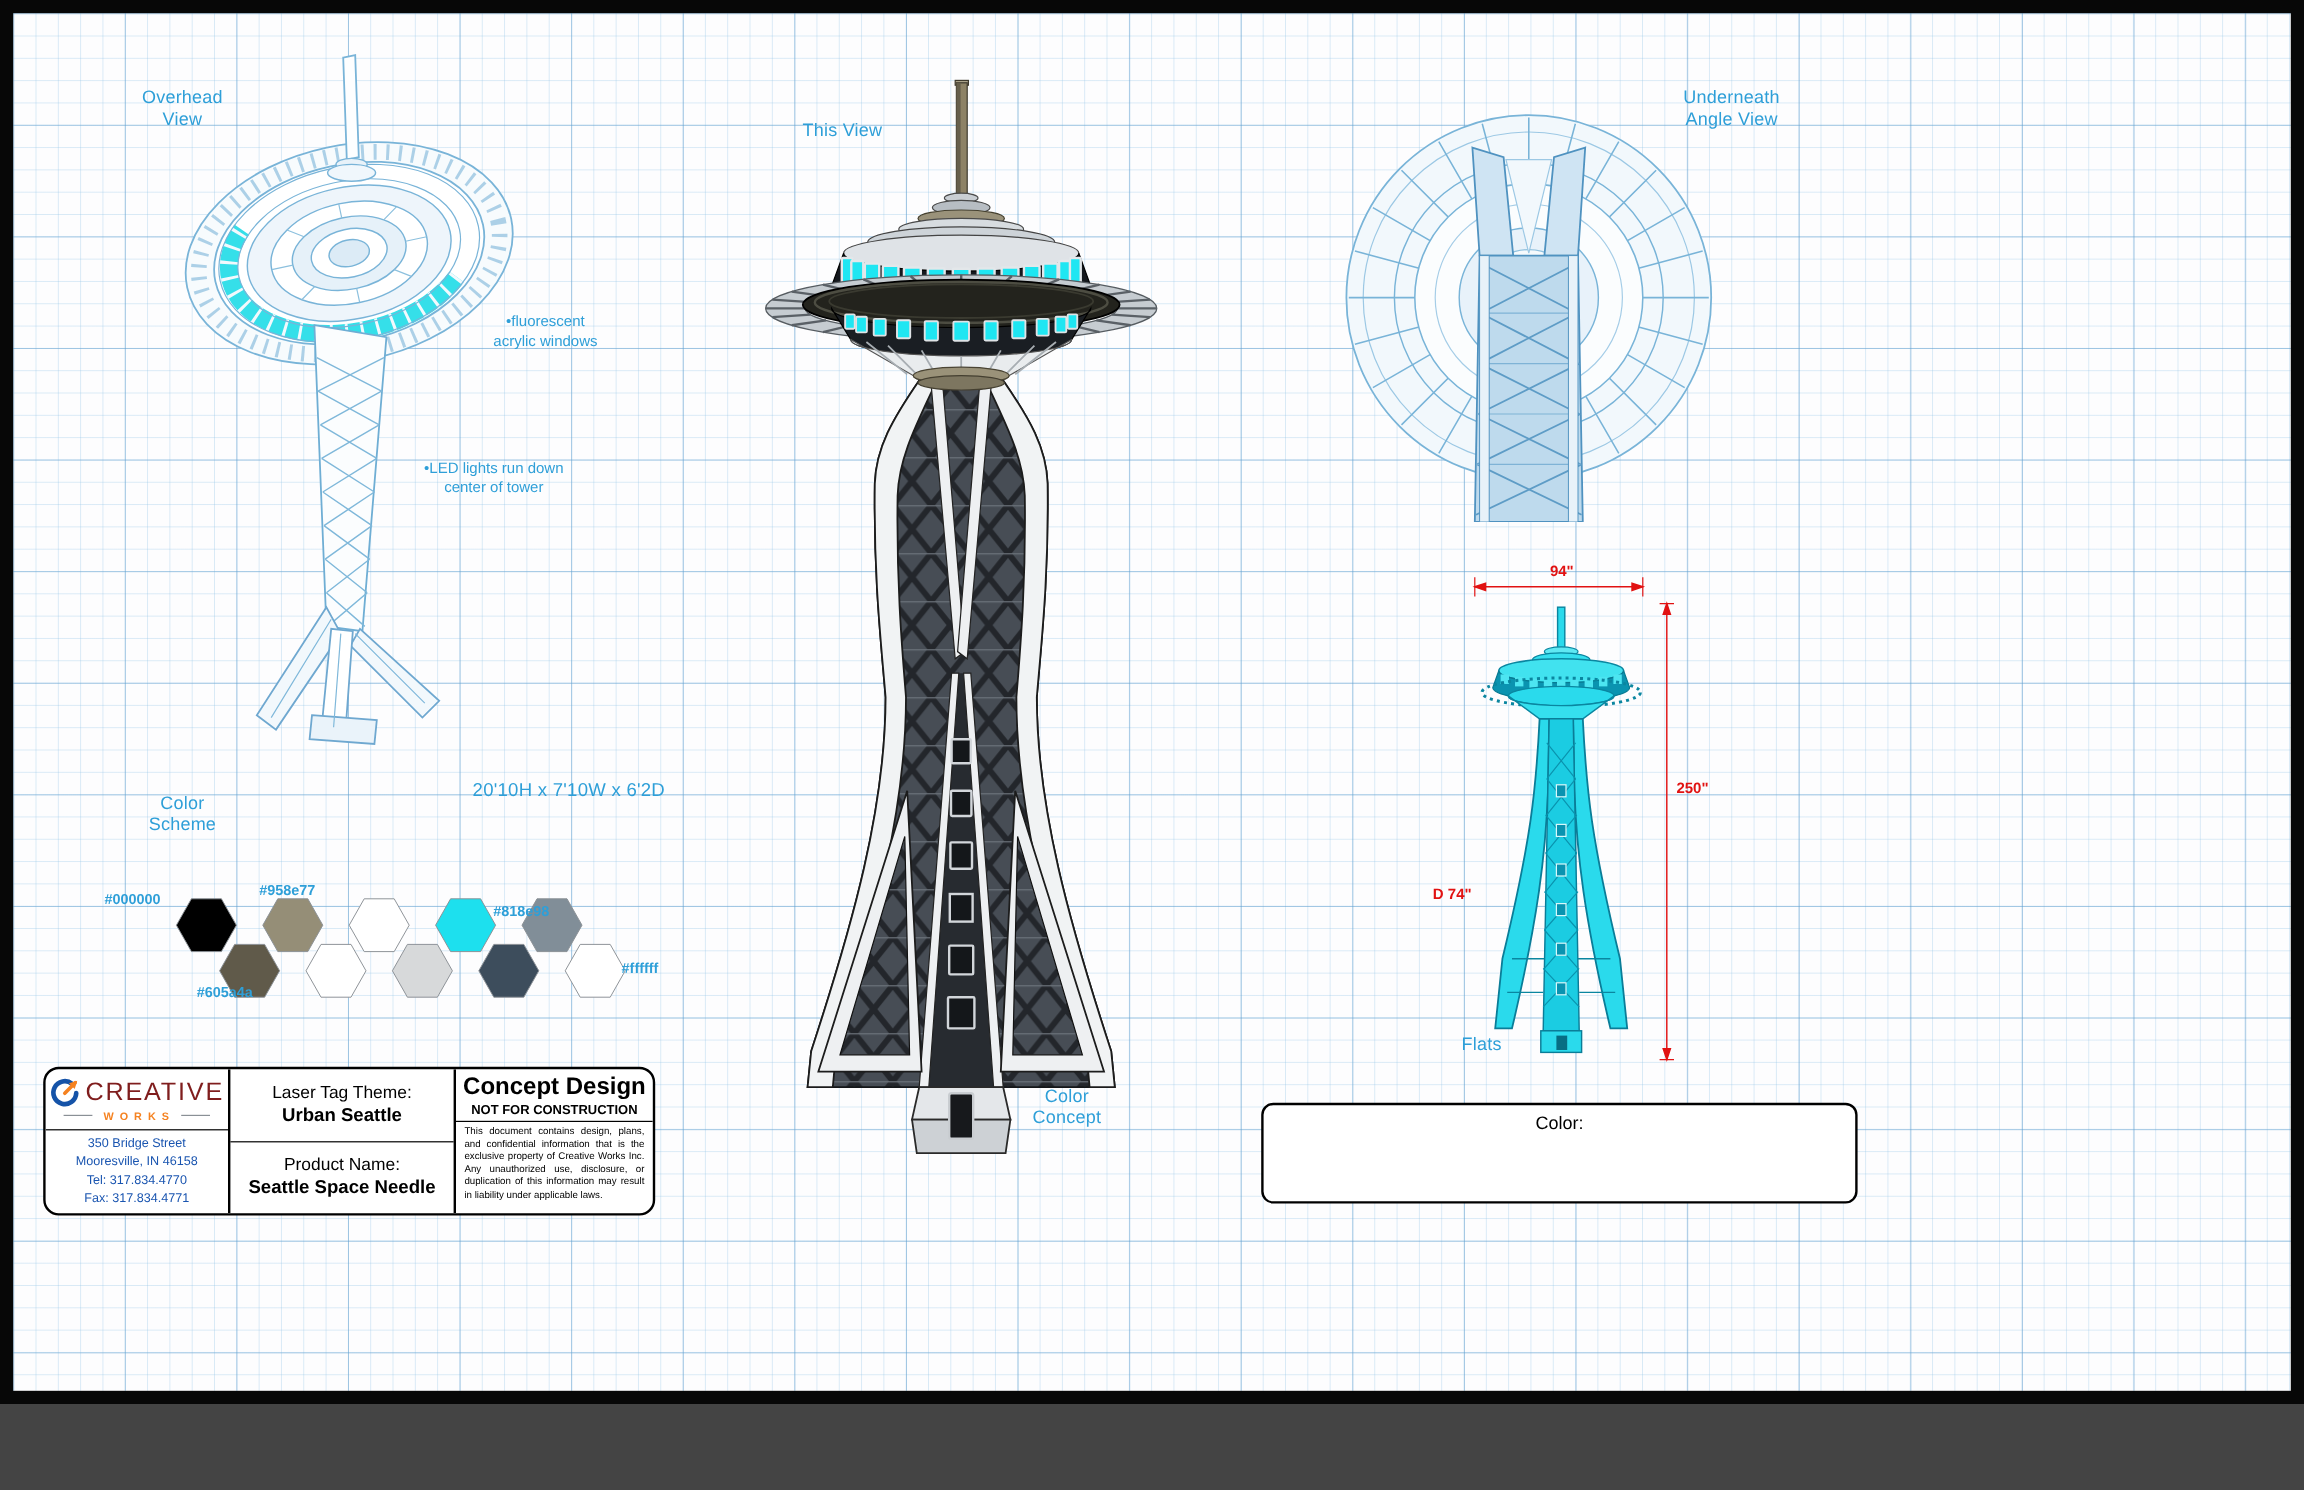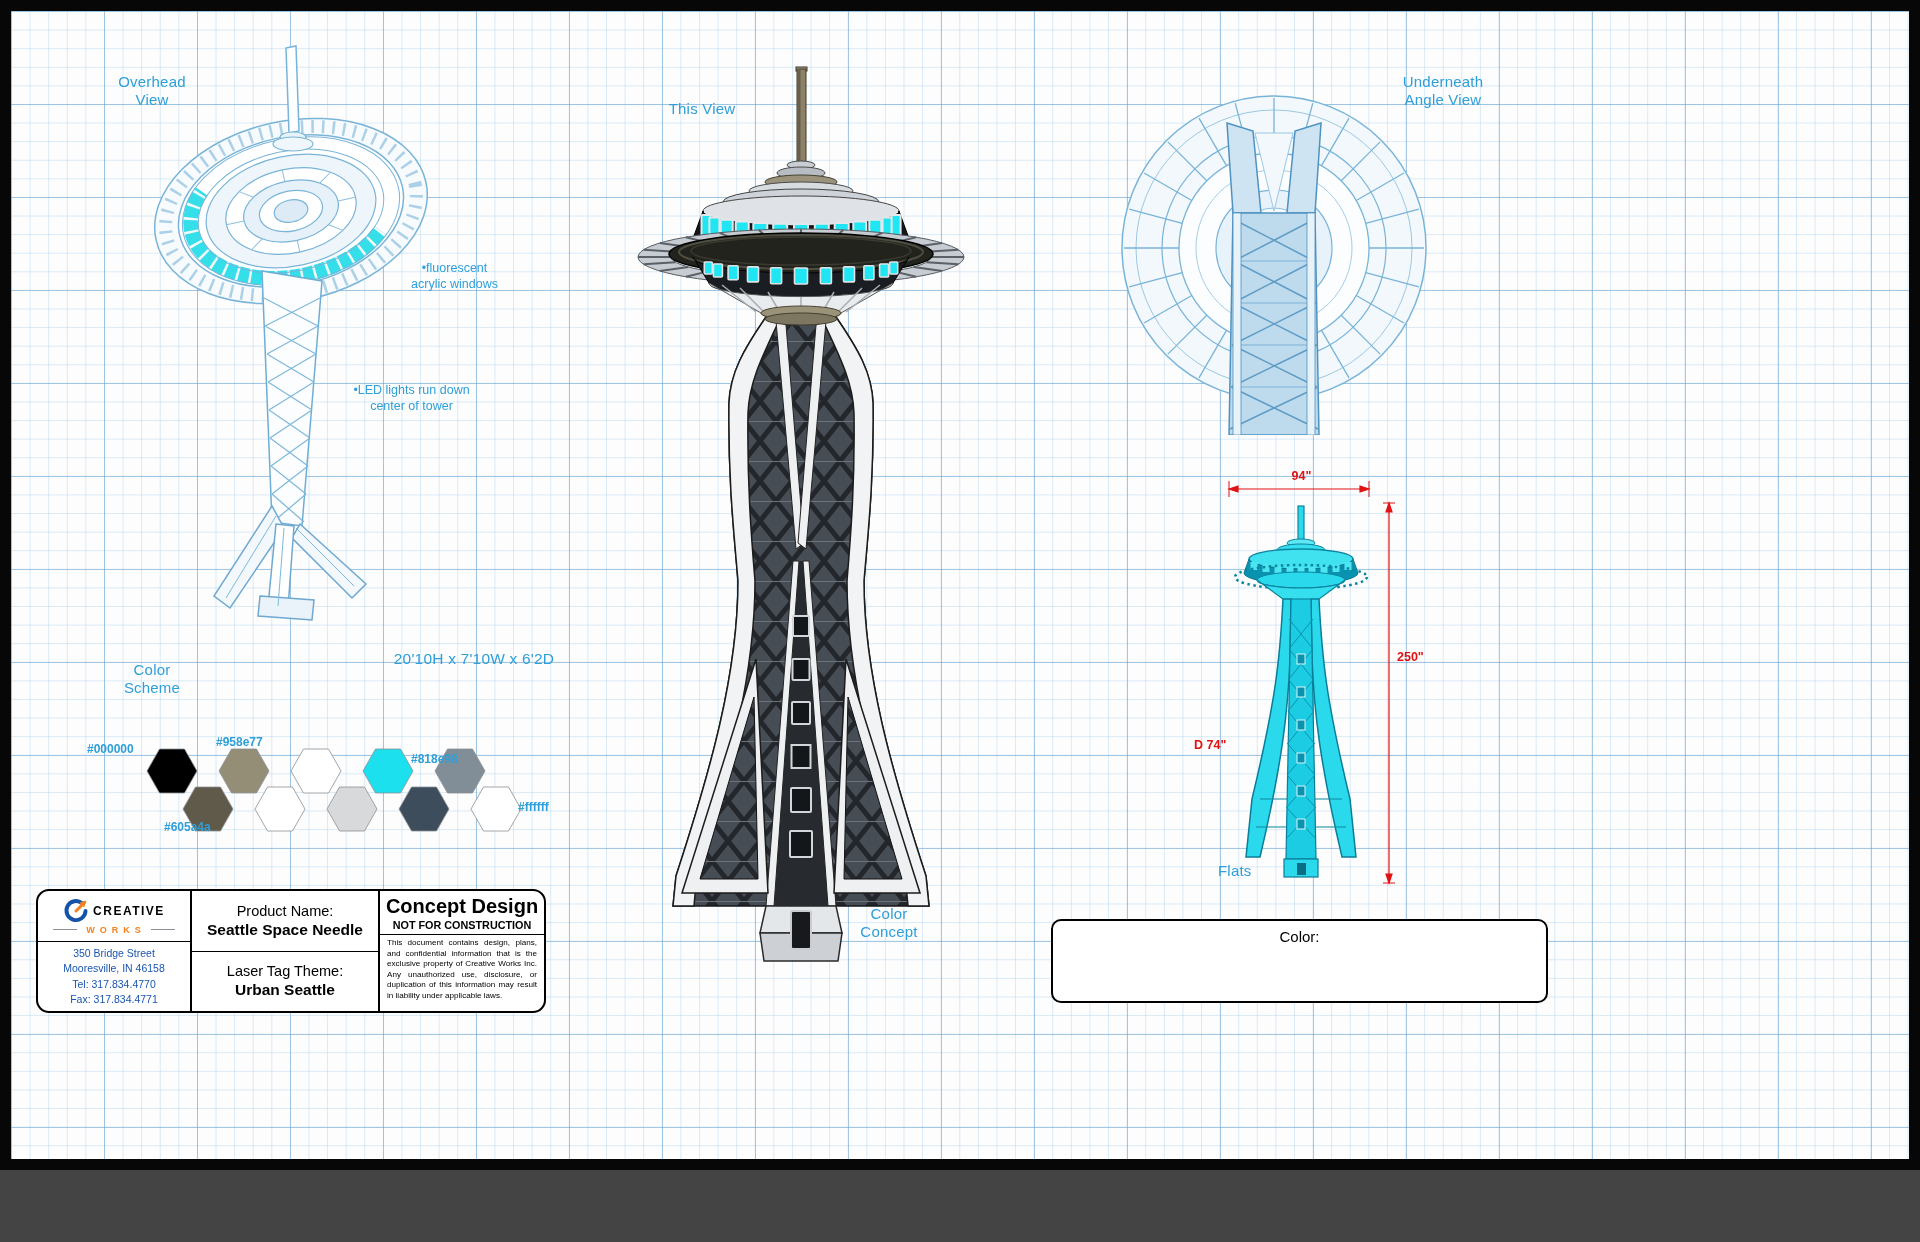--- a/index.html
+++ b/index.html
@@ -20,21 +20,21 @@
   .ann{position:absolute;color:#2e9fd8;font-size:12.5px;line-height:1.25;text-align:center;white-space:pre-line;}
   .red{position:absolute;color:#e11212;font-weight:700;font-size:12.5px;white-space:pre;text-align:center;}
   .hexlbl{position:absolute;color:#2e9fd8;font-weight:700;font-size:12px;white-space:pre;}
   .tb{position:absolute;left:25px;top:878px;width:510px;height:124px;background:#fff;
       border:2px solid #000;border-radius:13px;display:flex;overflow:hidden;box-sizing:border-box;}
   .tb-col1{width:152px;display:flex;flex-direction:column;}
   .tb-col2{width:186px;border-left:2px solid #000;display:flex;flex-direction:column;}
   .tb-col3{flex:1;border-left:2px solid #000;display:flex;flex-direction:column;}
   .logo-area{height:50px;display:flex;flex-direction:column;align-items:center;justify-content:center;border-bottom:1.5px solid #000;}
   .logo-row{display:flex;align-items:center;gap:4px;}
-  .logo-text{color:#000000;font-weight:700;font-size:12px;letter-spacing:1.5px;}
+  .logo-text{color:#7f1d1d;font-weight:400;font-size:21px;letter-spacing:1.5px;}
   .works-row{display:flex;align-items:center;gap:5px;justify-content:center;margin-top:1px;}
   .works-rule{height:1px;background:#8a9096;width:24px;}
   .works-text{color:#f58220;font-size:9px;font-weight:700;letter-spacing:5px;margin-left:4px;}
   .address{flex:1;display:flex;align-items:center;justify-content:center;text-align:center;
            color:#1a55b0;font-weight:400;font-size:10.5px;line-height:1.45;white-space:pre-line;}
   .tb-cell{flex:1;display:flex;flex-direction:column;align-items:center;justify-content:center;gap:2px;}
   .tb-cell + .tb-cell{border-top:1.5px solid #000;}
   .tb-label{font-size:14.5px;color:#000;}
   .tb-value{font-size:15.5px;font-weight:700;color:#000;}
   .doc-head{padding-top:4px;text-align:center;}
@@ -300,26 +300,26 @@
           <span class="works-rule"></span>
         </div>
       </div>
       <div class="address">350 Bridge Street
 Mooresville, IN 46158
 Tel: 317.834.4770
 Fax: 317.834.4771</div>
     </div>
     <div class="tb-col2">
       <div class="tb-cell">
+        <div class="tb-label">Laser Tag Theme:</div>
+        <div class="tb-value">Urban Seattle</div>
+      </div>
+      <div class="tb-cell">
         <div class="tb-label">Product Name:</div>
         <div class="tb-value">Seattle Space Needle</div>
-      </div>
-      <div class="tb-cell">
-        <div class="tb-label">Laser Tag Theme:</div>
-        <div class="tb-value">Urban Seattle</div>
       </div>
     </div>
     <div class="tb-col3">
       <div class="doc-head">
         <div class="doc-title">Concept Design</div>
         <div class="doc-sub">NOT FOR CONSTRUCTION</div>
       </div>
       <div class="legal">This document contains design, plans, and confidential information that is the exclusive property of Creative Works Inc.  Any unauthorized use, disclosure, or duplication of this information may result in liability under applicable laws.</div>
     </div>
   </div>

